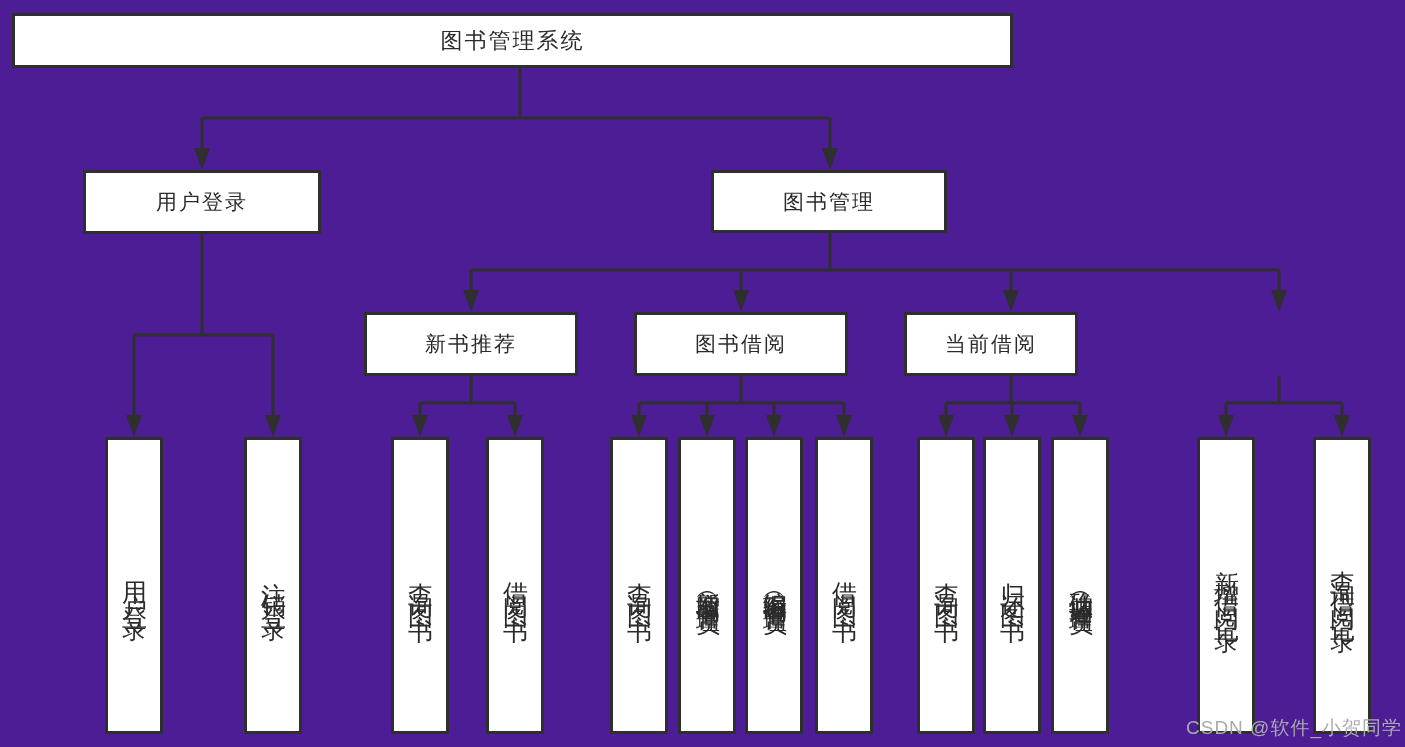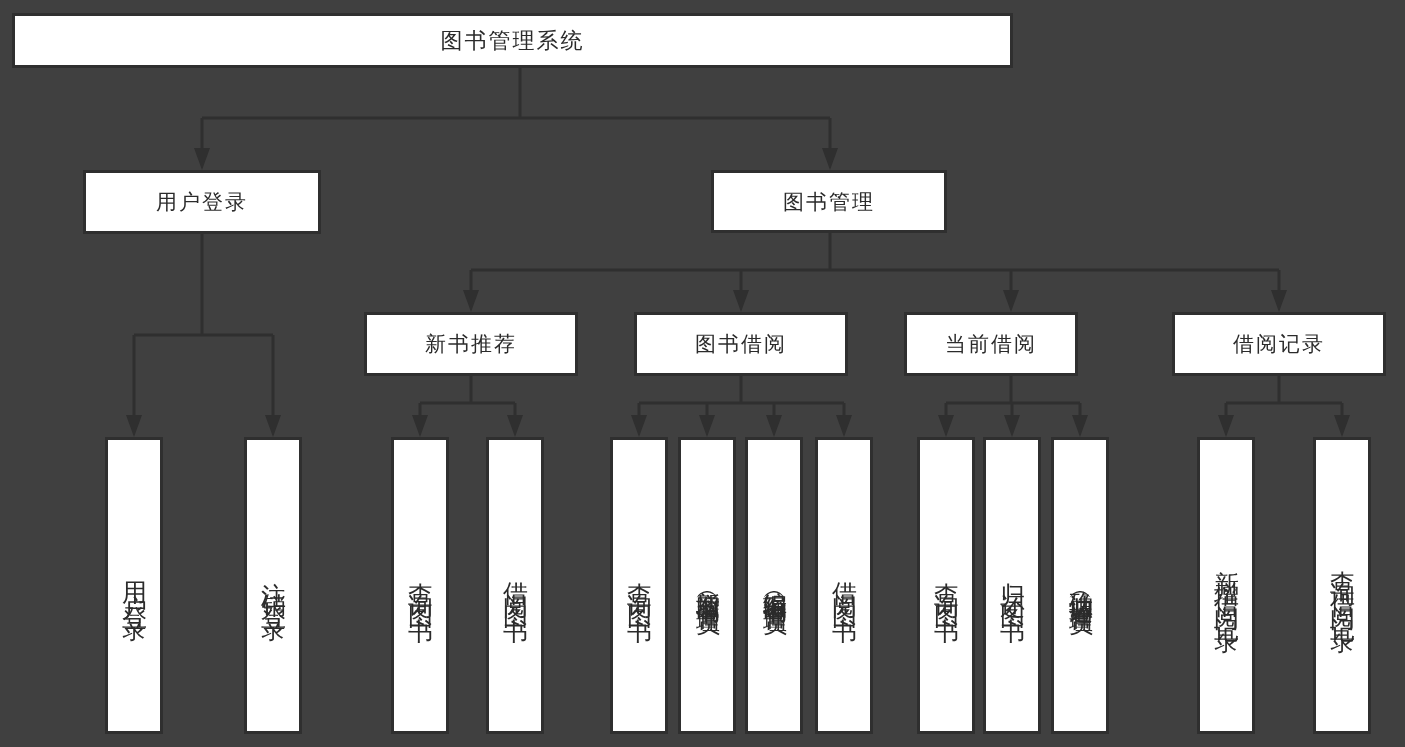--- a/index.html
+++ b/index.html
@@ -1,17 +1,17 @@
 <!DOCTYPE html>
 <html><head>
 <meta charset="utf-8">
 <style>
   html, body { margin:0; padding:0; background:#ffffff; }
   #canvas {
-    position:relative; width:1405px; height:747px; background:#404040;
+    position:relative; width:1405px; height:747px; background:#4c1d95;
     font-family:"Liberation Sans", "DejaVu Sans", sans-serif;
     overflow:hidden;
   }
   svg.wires { position:absolute; left:0; top:0; z-index:1; }
   .hbox {
     position:absolute; box-sizing:border-box; z-index:2;
     border:3px solid #2f2f2f; background:#ffffff;
     display:flex; align-items:center; justify-content:center;
     font-size:21px; letter-spacing:2px; color:#2b2b2b; white-space:nowrap;
   }
@@ -80,34 +80,34 @@
   </svg>
 
   <div class="hbox root b-root">图书管理系统</div>
 
   <div class="hbox b-login">用户登录</div>
   <div class="hbox b-new">新书推荐</div>
 
   <div class="hbox b-mgmt">图书管理</div>
   <div class="hbox b-borrow">图书借阅</div>
   <div class="hbox b-current">当前借阅</div>
-  <div class="hbox b-record">借阅记录</div>
 
   <div class="vcol c1">用户登录</div>
   <div class="vcol c2">注销登录</div>
 
   <div class="vcol c3">查询图书</div>
   <div class="vcol c4">借阅图书</div>
 
   <div class="vcol c5">查询图书</div>
   <div class="vcol long c6">新增图书（管理员）</div>
   <div class="vcol long c7">编辑图书（管理员）</div>
   <div class="vcol c8">借阅图书</div>
 
   <div class="vcol c9">查询图书</div>
   <div class="vcol c10">归还图书</div>
   <div class="vcol long c11">确认归还（管理员）</div>
 
   <div class="vcol c12">新增借阅记录</div>
   <div class="vcol c13">查询借阅记录</div>
 
+  <div class="watermark">CSDN @软件_小贺同学</div>
 
 </div>
 
 </body></html>

